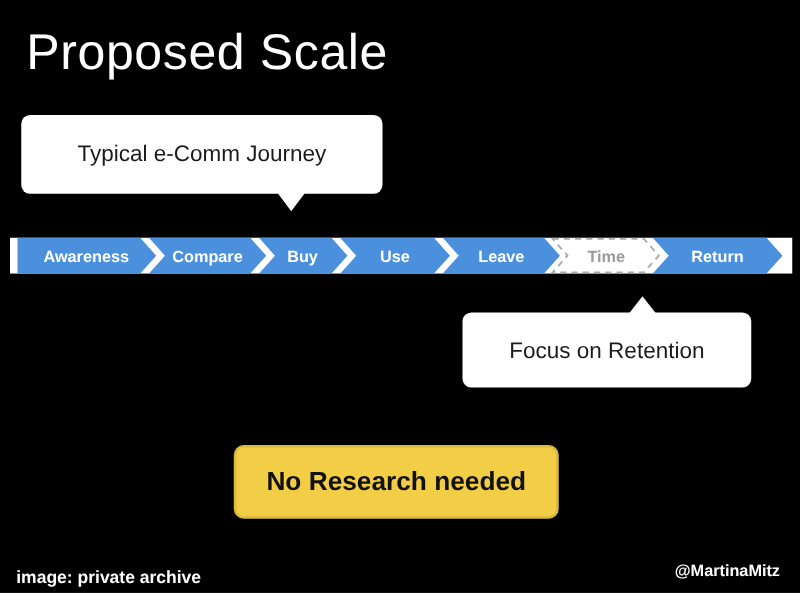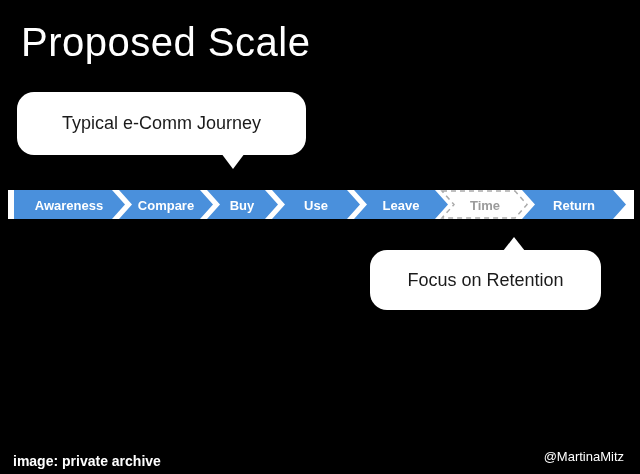--- a/index.html
+++ b/index.html
@@ -19,21 +19,21 @@
     margin: 0;
     color: #ffffff;
     font-size: 40px;
     font-weight: 400;
     letter-spacing: 0.5px;
   }
   
   .callout {
     position: absolute;
     background: #ffffff;
-    border-radius: 17px;
+    border-radius: 7px;
     display: flex;
     align-items: center;
     justify-content: center;
     color: #1b1b1b;
     font-size: 18px;
   }
   .callout-journey {
     left: 17px;
     top: 92px;
     width: 289px;
@@ -110,21 +110,21 @@
     color: #ffffff;
     font-size: 14px;
     font-weight: bold;
   }
   .footer-right {
     position: absolute;
     right: 16px;
     top: 449px;
     color: #ffffff;
     font-size: 13px;
-    font-weight: normal;
+    font-weight: bold;
   }
 </style>
 </head>
 <body>
 
 <div class="slide">
 
   <h1 class="slide-title">Proposed Scale</h1>
 
   <div class="callout callout-journey">
@@ -150,17 +150,20 @@
     <text class="seg-label label-solid" x="393" y="19.5" text-anchor="middle">Leave</text>
     <text class="seg-label label-dashed" x="477" y="19.5" text-anchor="middle">Time</text>
     <text class="seg-label label-solid" x="566" y="19.5" text-anchor="middle">Return</text>
   </svg>
 
   <div class="callout callout-retention">
     <span>Focus on Retention</span>
     <div class="tail-up"></div>
   </div>
 
+  <div class="banner">
+    <span>No Research needed</span>
+  </div>
 
   <span class="footer-left">image: private archive</span>
   <span class="footer-right">@MartinaMitz</span>
 
 </div>
 
 </body></html>

